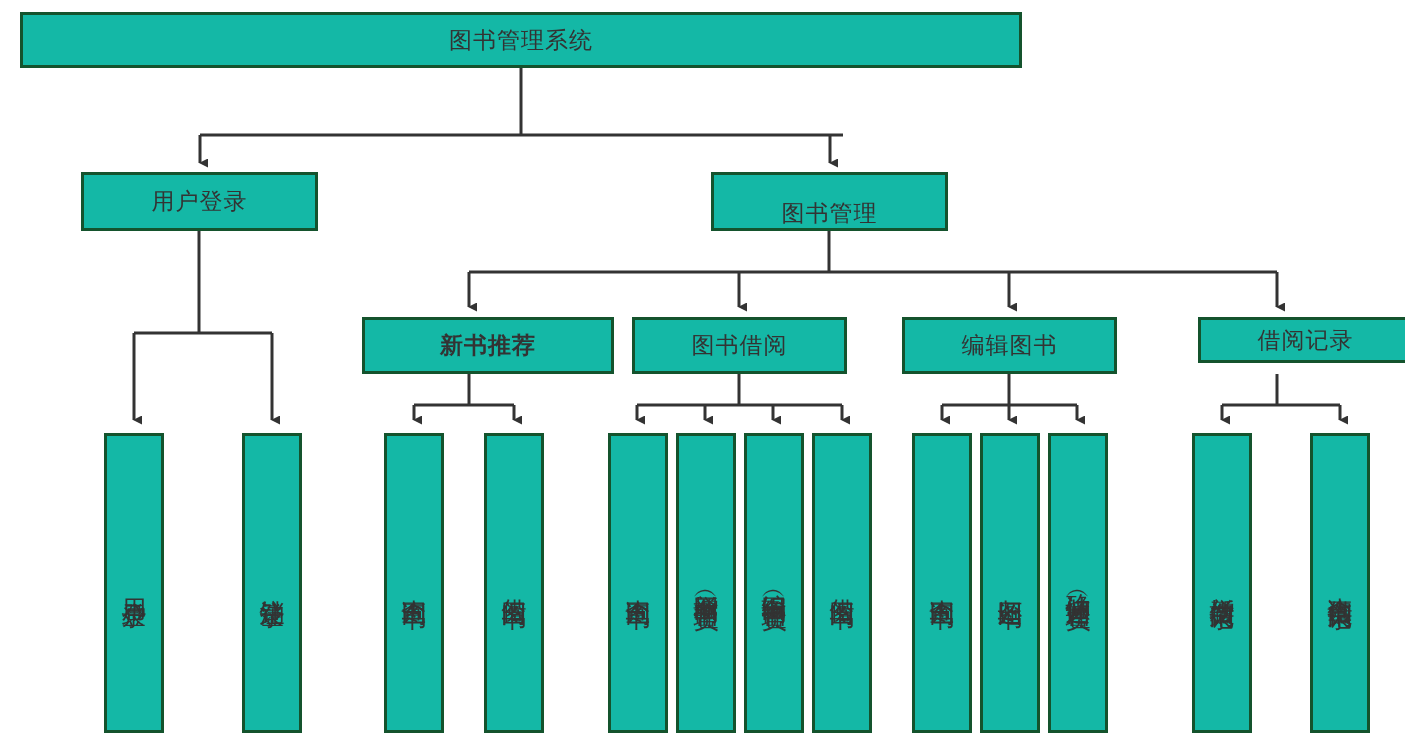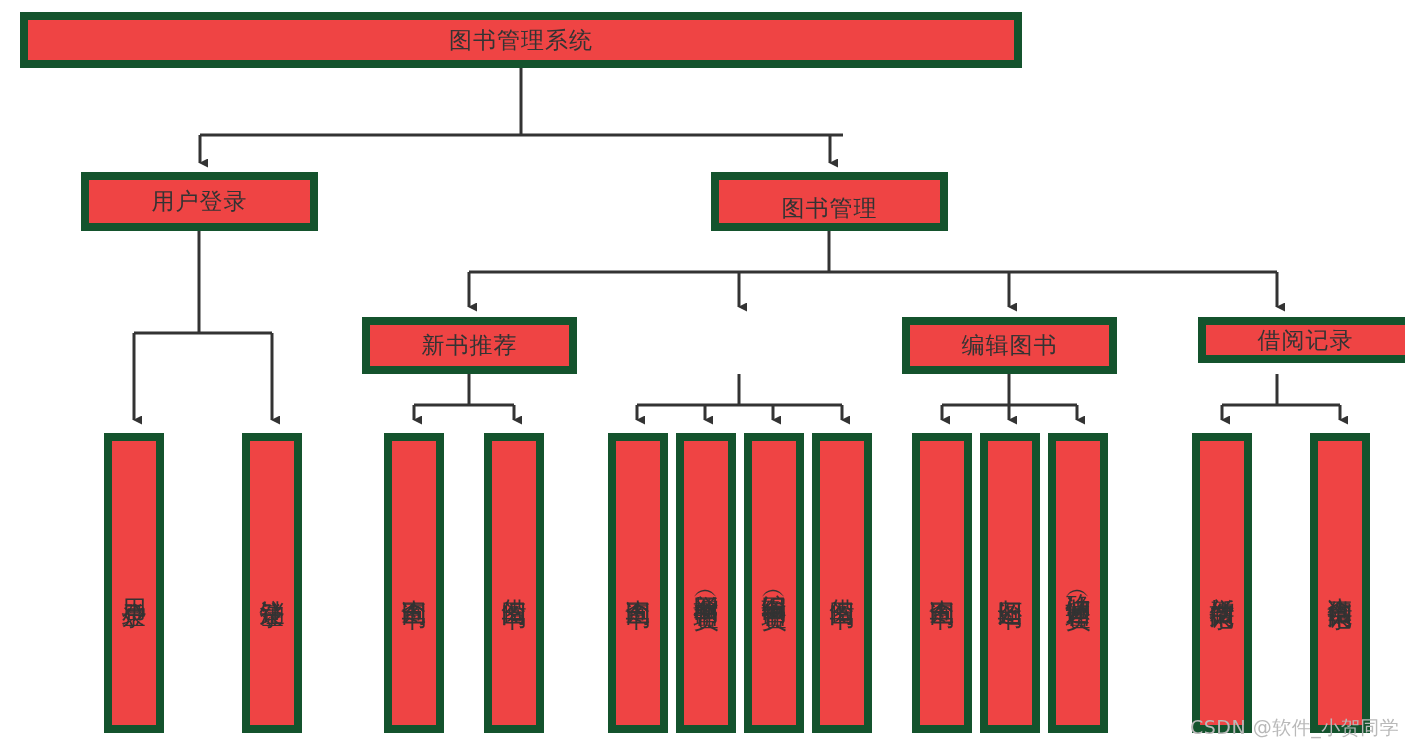--- a/index.html
+++ b/index.html
@@ -22,22 +22,22 @@
     position: absolute;
     left: 0;
     top: 0;
     width: 1405px;
     height: 747px;
     pointer-events: none;
   }
   .node {
     position: absolute;
     box-sizing: border-box;
-    background: #ef4444;
-    border: 8px solid #14532d;
+    background: #14b8a6;
+    border: 3px solid #14532d;
     display: flex;
     align-items: center;
     justify-content: center;
     color: #333333;
   }
   .node .label {
     font-size: 23px;
     line-height: 1.25;
     letter-spacing: 1px;
     color: #333333;
@@ -126,22 +126,25 @@
     <span class="label">图书管理系统</span>
   </div>
 
   <div class="node" style="left:81px; top:172px; width:237px; height:59px;">
     <span class="label">用户登录</span>
   </div>
   <div class="node" style="left:711px; top:172px; width:237px; height:59px;align-items:flex-end;">
     <span class="label">图书管理</span>
   </div>
 
-  <div class="node" style="left:362px; top:317px; width:215px; height:57px;">
+  <div class="node" style="left:362px; top:317px; width:252px; height:57px;font-weight:bold;">
     <span class="label">新书推荐</span>
+  </div>
+  <div class="node" style="left:632px; top:317px; width:215px; height:57px;">
+    <span class="label">图书借阅</span>
   </div>
   <div class="node" style="left:902px; top:317px; width:215px; height:57px;">
     <span class="label">编辑图书</span>
   </div>
   <div class="node" style="left:1170px; top:317px; width:215px; height:46px;margin-left:28px;">
     <span class="label">借阅记录</span>
   </div>
 
   <div class="node leaf" style="left:104px; top:433px; width:60px; height:300px;">
     <span class="label">用户登录</span>
@@ -180,15 +183,14 @@
     <span class="label">确认归还（管理员）</span>
   </div>
 
   <div class="node leaf" style="left:1192px; top:433px; width:60px; height:300px;">
     <span class="label">新增借阅记录</span>
   </div>
   <div class="node leaf" style="left:1310px; top:433px; width:60px; height:300px;">
     <span class="label">查询借阅记录</span>
   </div>
 
-  <div class="watermark" style="left:1190px; top:715px;">CSDN @软件_小贺同学</div>
 
 </div>
 
 </body></html>

